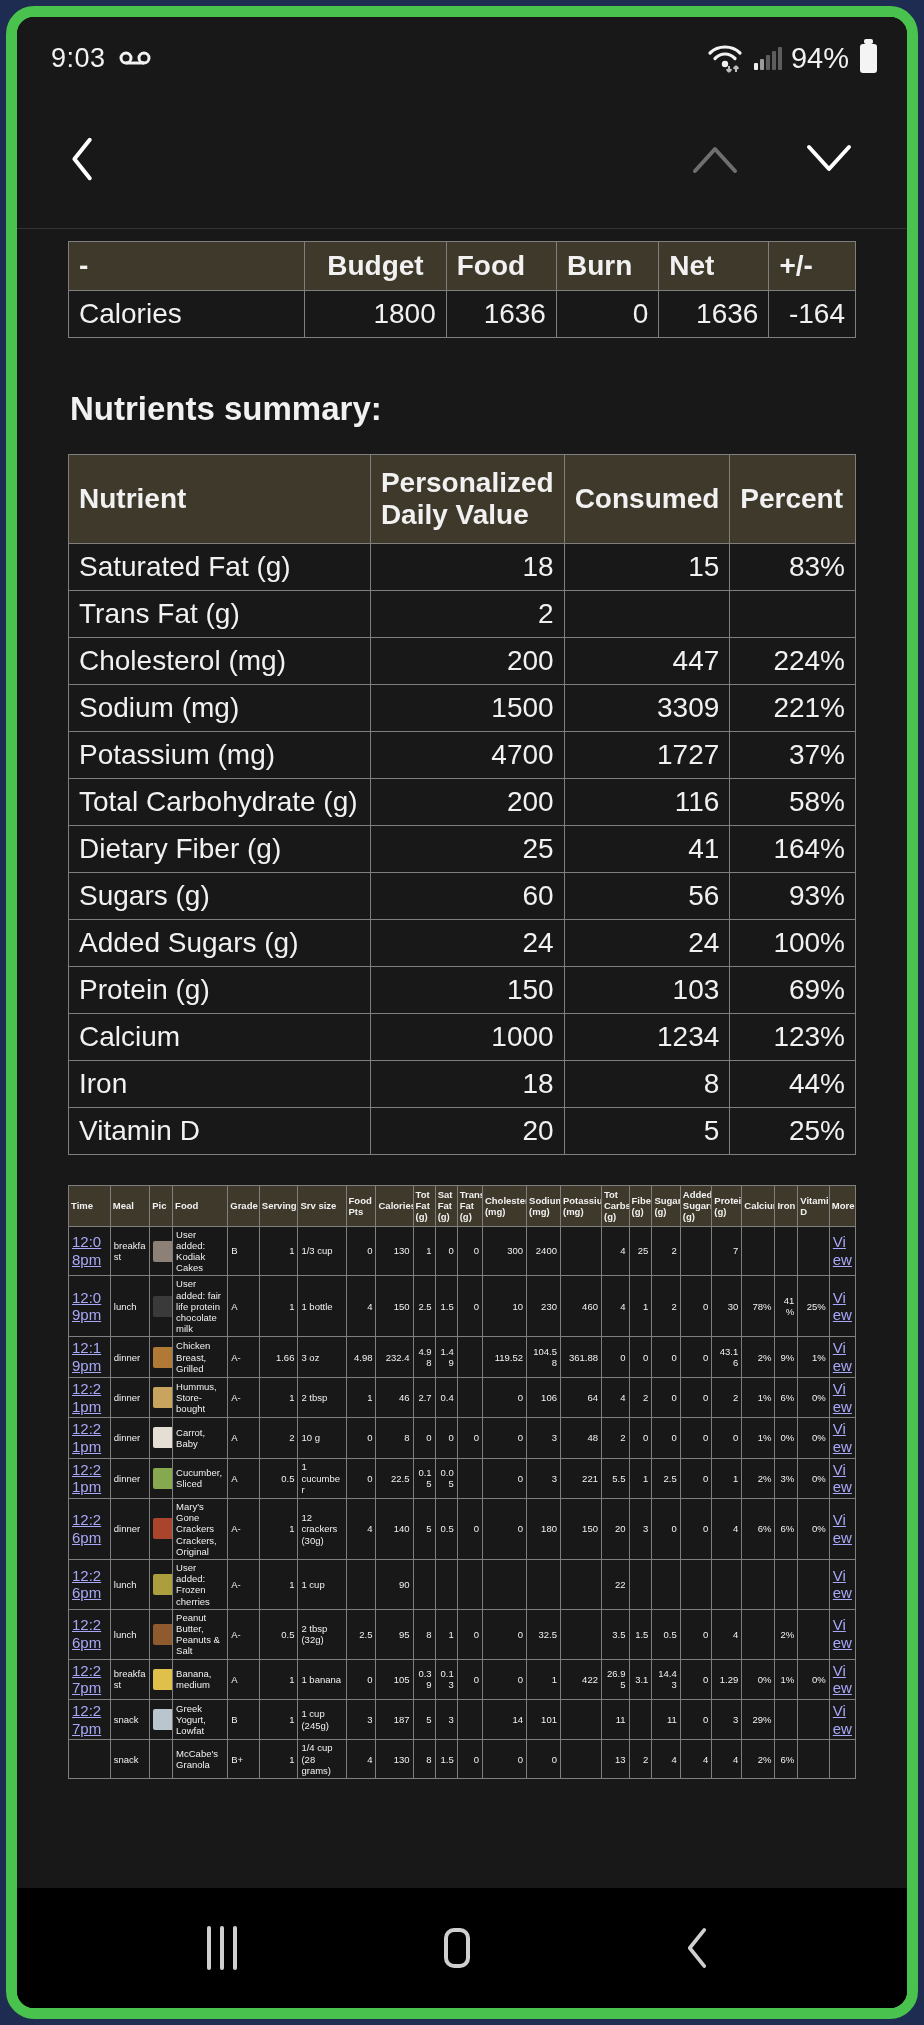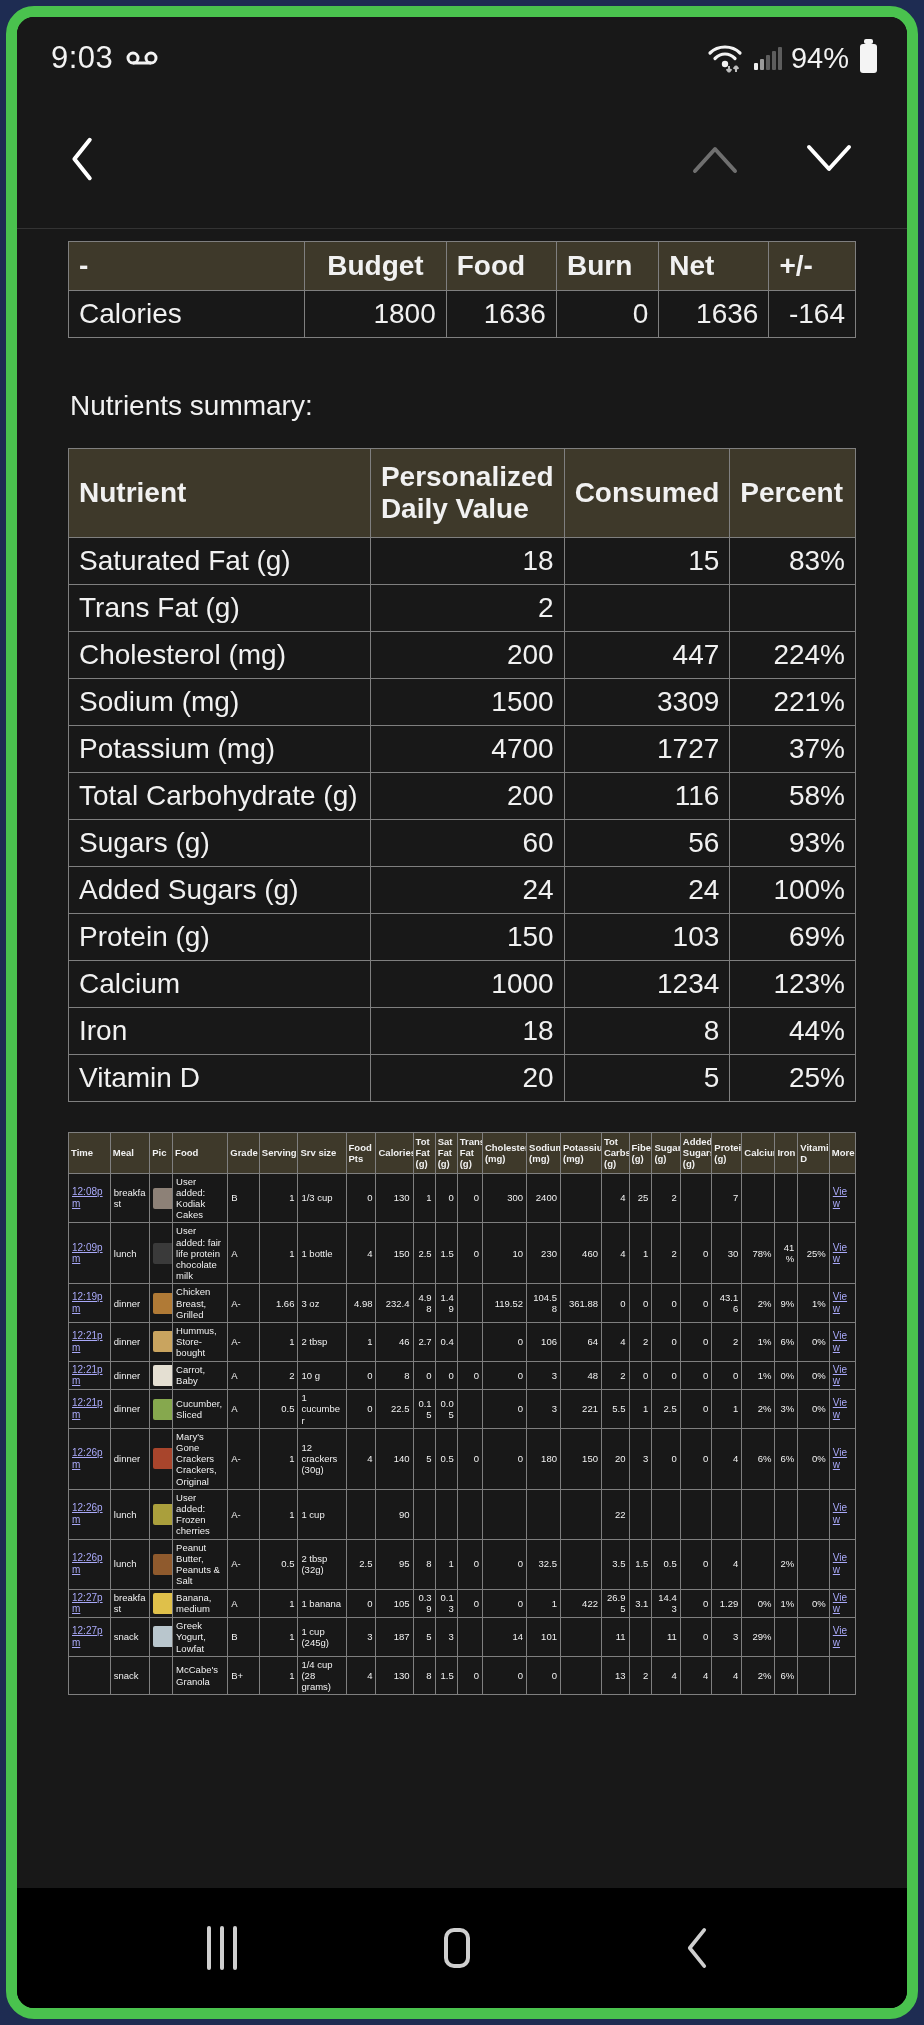--- a/index.html
+++ b/index.html
@@ -4,21 +4,21 @@
 <style>
   html,body{margin:0;padding:0;background:#0c1020;}
   *{box-sizing:border-box;}
   .phone{width:924px;height:2025px;background:#1e2c52;padding:6px;font-family:"Liberation Sans","DejaVu Sans",sans-serif;}
   .frame{width:100%;height:100%;border:11px solid var(--frame-green,#4ac24e);border-radius:28px;background:#0a0a0a;overflow:hidden;}
   .screen{width:100%;height:100%;background:var(--app-bg,#181818);display:flex;flex-direction:column;border-radius:14px;overflow:hidden;}
 
   
   .statusbar{height:72px;display:flex;align-items:center;justify-content:space-between;padding:10px 30px 0 34px;color:#f2f2f2;}
   .sb-left{display:flex;align-items:center;gap:12px;}
-  .sb-time{font-size:31px;font-weight:400;letter-spacing:0.5px;}
+  .sb-time{font-size:27px;font-weight:400;letter-spacing:0.5px;}
   .sb-right{display:flex;align-items:center;gap:9px;}
   .sb-pct{font-size:29px;}
   .batt{width:17px;height:29px;background:#f4f4f4;border-radius:3px;position:relative;margin-left:2px;}
   .batt:before{content:'';position:absolute;top:-5px;left:4px;width:9px;height:5px;background:#f4f4f4;border-radius:2px;}
   .batt:after{content:'';position:absolute;top:0;left:0;right:0;height:2px;background:#181818;opacity:.0;}
   .sigbars{display:flex;align-items:flex-end;gap:2px;height:24px;}
   .sigbars span{width:4px;border-radius:1px;background:#5d5d5d;display:block;}
   .sigbars span:nth-child(1){height:7px;background:#efefef;}
   .sigbars span:nth-child(2){height:11px;background:#9a9a9a;}
   .sigbars span:nth-child(3){height:15px;}
@@ -43,29 +43,29 @@
   .summary th:nth-child(3){width:14%;}
   .summary th:nth-child(4){width:13%;}
   .summary th:nth-child(5){width:14%;}
   .summary th:nth-child(6){width:11%;}
   .nut{margin-top:26px;}
   .nut th{padding:12px 10px;}
   .nut th:nth-child(1){width:40%;}
   .nut th:nth-child(2){width:24%;}
   .nut th:nth-child(3){width:20%;}
   .nut th:nth-child(4){width:16%;}
-  .section-title{font-size:28px;font-weight:400;margin:52px 0 0 2px;}
+  .section-title{font-size:33px;font-weight:700;margin:52px 0 0 2px;}
   a{color:var(--link,#a8a8f8);}
 
   
   .food{table-layout:fixed;margin-top:30px;font-size:9.5px;line-height:1.18;}
   .food th{background:var(--header-olive,#3e392a);text-align:left;font-weight:bold;padding:3px 2px;vertical-align:middle;overflow:hidden;}
   .food td{padding:2px 3px;vertical-align:middle;overflow:hidden;word-wrap:break-word;}
   .food td.num{text-align:right;}
-  .food a{font-size:10px;}
+  .food a{font-size:15px;}
   .thumb{width:21px;height:21px;border-radius:2px;margin:0 auto;}
   .piccell{text-align:center;}
 
   
   .navbar{height:120px;background:var(--navbar-bg,#000);display:flex;align-items:center;justify-content:space-between;padding:0 190px;}
   .nav-recents{display:flex;gap:9px;align-items:center;height:44px;}
   .nav-recents span{width:4px;height:44px;background:#cfcfcf;border-radius:2px;display:block;}
   .nav-home{width:26px;height:40px;border:4px solid #cfcfcf;border-radius:10px;background:none;}
 </style>
 </head>
@@ -201,20 +201,26 @@
                 <td class="num">1727</td>
                 <td class="num">37%</td>
               </tr>
               <tr>
                 <td>Total Carbohydrate (g)</td>
                 <td class="num">200</td>
                 <td class="num">116</td>
                 <td class="num">58%</td>
               </tr>
               <tr>
+                <td>Dietary Fiber (g)</td>
+                <td class="num">25</td>
+                <td class="num">41</td>
+                <td class="num">164%</td>
+              </tr>
+              <tr>
                 <td>Sugars (g)</td>
                 <td class="num">60</td>
                 <td class="num">56</td>
                 <td class="num">93%</td>
               </tr>
               <tr>
                 <td>Added Sugars (g)</td>
                 <td class="num">24</td>
                 <td class="num">24</td>
                 <td class="num">100%</td>

